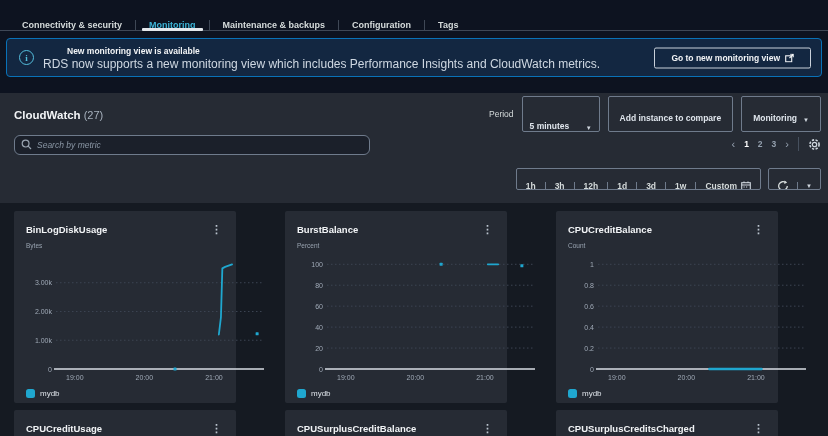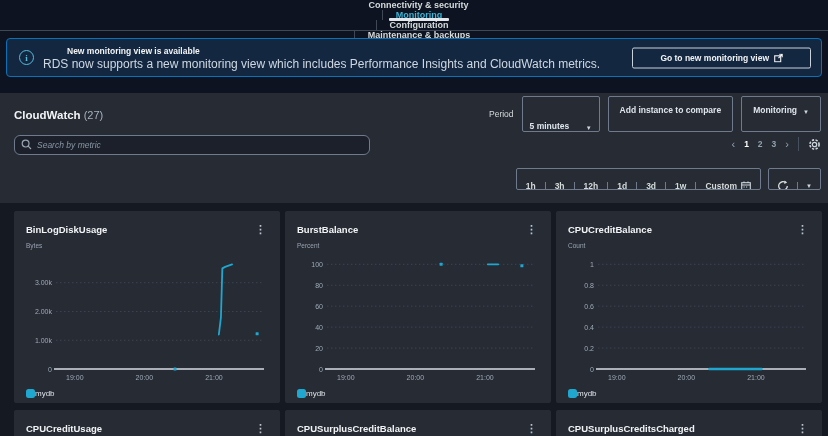--- a/index.html
+++ b/index.html
@@ -1,48 +1,48 @@
 <!DOCTYPE html>
 <html><head>
 <meta charset="utf-8">
 <style>
   * { margin:0; padding:0; box-sizing:border-box; }
   html,body { width:828px; height:436px; overflow:hidden; background:#151a22;
               font-family:"Liberation Sans", sans-serif; }
   
   .top { background:#0d1320; padding-bottom:16px; }
-  .tab-bar { display:flex; align-items:center; height:31px; border-bottom:1px solid #3f4856; padding-left:9px;flex-direction:column; }
+  .tab-bar { display:flex; align-items:flex-end; height:31px; border-bottom:1px solid #3f4856; padding-left:9px; }
   .tab { position:relative; display:flex; align-items:center; padding:0 13px; cursor:pointer; }
   .tab + .tab { border-left:1px solid #3f4856; }
   .tab span { font-size:9px; font-weight:bold; color:#d5dbdb; white-space:nowrap; }
   .tab.active span { color:#3cb4d6; }
   .tab.active::after { content:""; position:absolute; left:6px; right:6px; bottom:-1px; height:3px; background:#e3e7eb; border-radius:1px; }
   .banner { position:relative; margin:7px 6px 0 6px; height:39px; background:#132741;
             border:1px solid #0972b8; border-radius:4px; display:flex; align-items:center; padding:0 12px; }
   .info-icon { width:15px; height:15px; min-width:15px; border:1.5px solid #54bedd; border-radius:50%;
                color:#54bedd; font-size:9px; font-weight:bold; font-family:"Liberation Serif", serif;
                display:flex; align-items:center; justify-content:center; }
   .banner-text { margin-left:9px; }
   .banner-title { font-size:8.5px; font-weight:bold; color:#f2f4f6; line-height:13px;margin-left:24px; }
   .banner-body { font-size:12px; color:#cfd8e2; line-height:12px; }
   .banner-btn { position:absolute; right:10px; top:50%; transform:translateY(-50%);
-                height:21px; padding:0 27px; background:transparent; border:1px solid #c9d1da; border-radius:2px;
+                height:21px; padding:0 16px; background:transparent; border:1px solid #c9d1da; border-radius:2px;
                 color:#f2f4f6; font-size:8.5px; font-weight:bold; display:flex; align-items:center; gap:5px; cursor:pointer;
                 font-family:"Liberation Sans", sans-serif;}
   
   .panel { background:#262b34; padding:10px 7px 13px 14px; }
   .head-row { display:flex; align-items:center; justify-content:space-between; height:22px;gap:8px; }
   .cw-title { font-size:11.5px; color:#f2f4f6; font-weight:bold; }
   .cw-count { font-size:11px; color:#a7b1bd; font-weight:normal; margin-left:3px; }
   .head-controls { display:flex; align-items:center; gap:8px; }
   .period-label { font-size:8.5px; color:#d5dbdb; }
   .select, .btn { height:36px; border:1px solid #6f7b8c; border-radius:2px; background:#262b34;
                   color:#dfe5ec; font-size:8.5px; font-weight:bold; display:flex; align-items:flex-end; cursor:pointer; }
   .select { width:78px; justify-content:space-between; padding:0 7px; }
-  .btn { padding:16px 11px; gap:6px; }
+  .btn { padding:8px 11px; gap:6px; }
   .caret { font-size:6px; color:#cfd6de; line-height:1; }
   .row2 { display:flex; align-items:center; margin-top:9px; height:20px; }
   .search-box { position:relative; width:356px; height:20px; }
   .search-box input { width:100%; height:100%; background:#1b202a; border:1px solid #6f7b8c; border-radius:6px;
                       color:#dfe5ec; font-size:8.5px; font-style:italic; padding:0 6px 0 22px; outline:none;
                       font-family:"Liberation Sans", sans-serif; }
   .search-box input::placeholder { color:#8a96a4; font-style:italic; }
   .search-icon { position:absolute; left:7px; top:4.5px; }
   .pagination { margin-left:auto; display:flex; align-items:center; gap:9px; }
   .page-arrow { color:#95a1af; font-size:11px; cursor:pointer; line-height:1; }
@@ -50,46 +50,46 @@
   .page-num.current { color:#ffffff; }
   .pg-divider { width:1px; height:14px; background:#46505e; }
   .row3 { display:flex; justify-content:flex-end; align-items:center; margin-top:14px; height:22px; gap:7px; }
   .seg-group { display:flex; height:22px; border:1px solid #6f7b8c; border-radius:2px; overflow:hidden; }
   .seg { display:flex; align-items:center; gap:4px; padding:0 9px; font-size:8.5px; font-weight:bold; color:#d5dbdb; cursor:pointer;margin-top:13px; }
   .seg + .seg { border-left:1px solid #6f7b8c; }
   .seg.icon-only { padding:0 8px; }
   
   .charts { background:#151a22; padding:8px 6px 0 14px; }
   .charts-grid { display:grid; grid-template-columns:repeat(3,266px); gap:7px 5px; }
-  .chart-card { width:266px; height:192px; background:#262b34; border-radius:2px; padding:10px 12px 0 12px; position:relative; }
+  .chart-card { width:222px; height:192px; background:#262b34; border-radius:2px; padding:10px 12px 0 12px; position:relative; }
   .chart-head { display:flex; align-items:center; justify-content:space-between; height:16px; }
   .chart-title { font-size:9.5px; font-weight:bold; color:#f2f4f6; }
   .kebab { color:#bac3cd; font-size:11px; font-weight:bold; cursor:pointer; line-height:10px; padding:0 2px; }
   .unit { margin-top:5px; font-size:6.5px; color:#98a3b0; height:8px; }
-  .legend { display:flex; align-items:center; margin-top:1px; }
+  .legend { display:flex; align-items:center; gap:5px; margin-top:1px; }
   .legend-swatch { width:9px; height:9px; border-radius:2.5px; background:#1fa7cf; }
   .legend-label { font-size:8px; color:#dfe4ea; }
   svg text { font-family:"Liberation Sans", sans-serif; }
 </style>
 </head>
 <body>
 
 <div class="top">
   <div class="tab-bar">
       <div class="tab">
         <span>Connectivity &amp; security</span>
       </div>
       <div class="tab active">
         <span>Monitoring</span>
       </div>
       <div class="tab">
+        <span>Maintenance &amp; backups</span>
+      </div>
+      <div class="tab">
         <span>Configuration</span>
-      </div>
-      <div class="tab">
-        <span>Maintenance &amp; backups</span>
       </div>
       <div class="tab">
         <span>Tags</span>
       </div>
     </div>
 
   <div class="banner">
     <div class="info-icon">i</div>
     <div class="banner-text">
       <div class="banner-title">New monitoring view is available</div>

